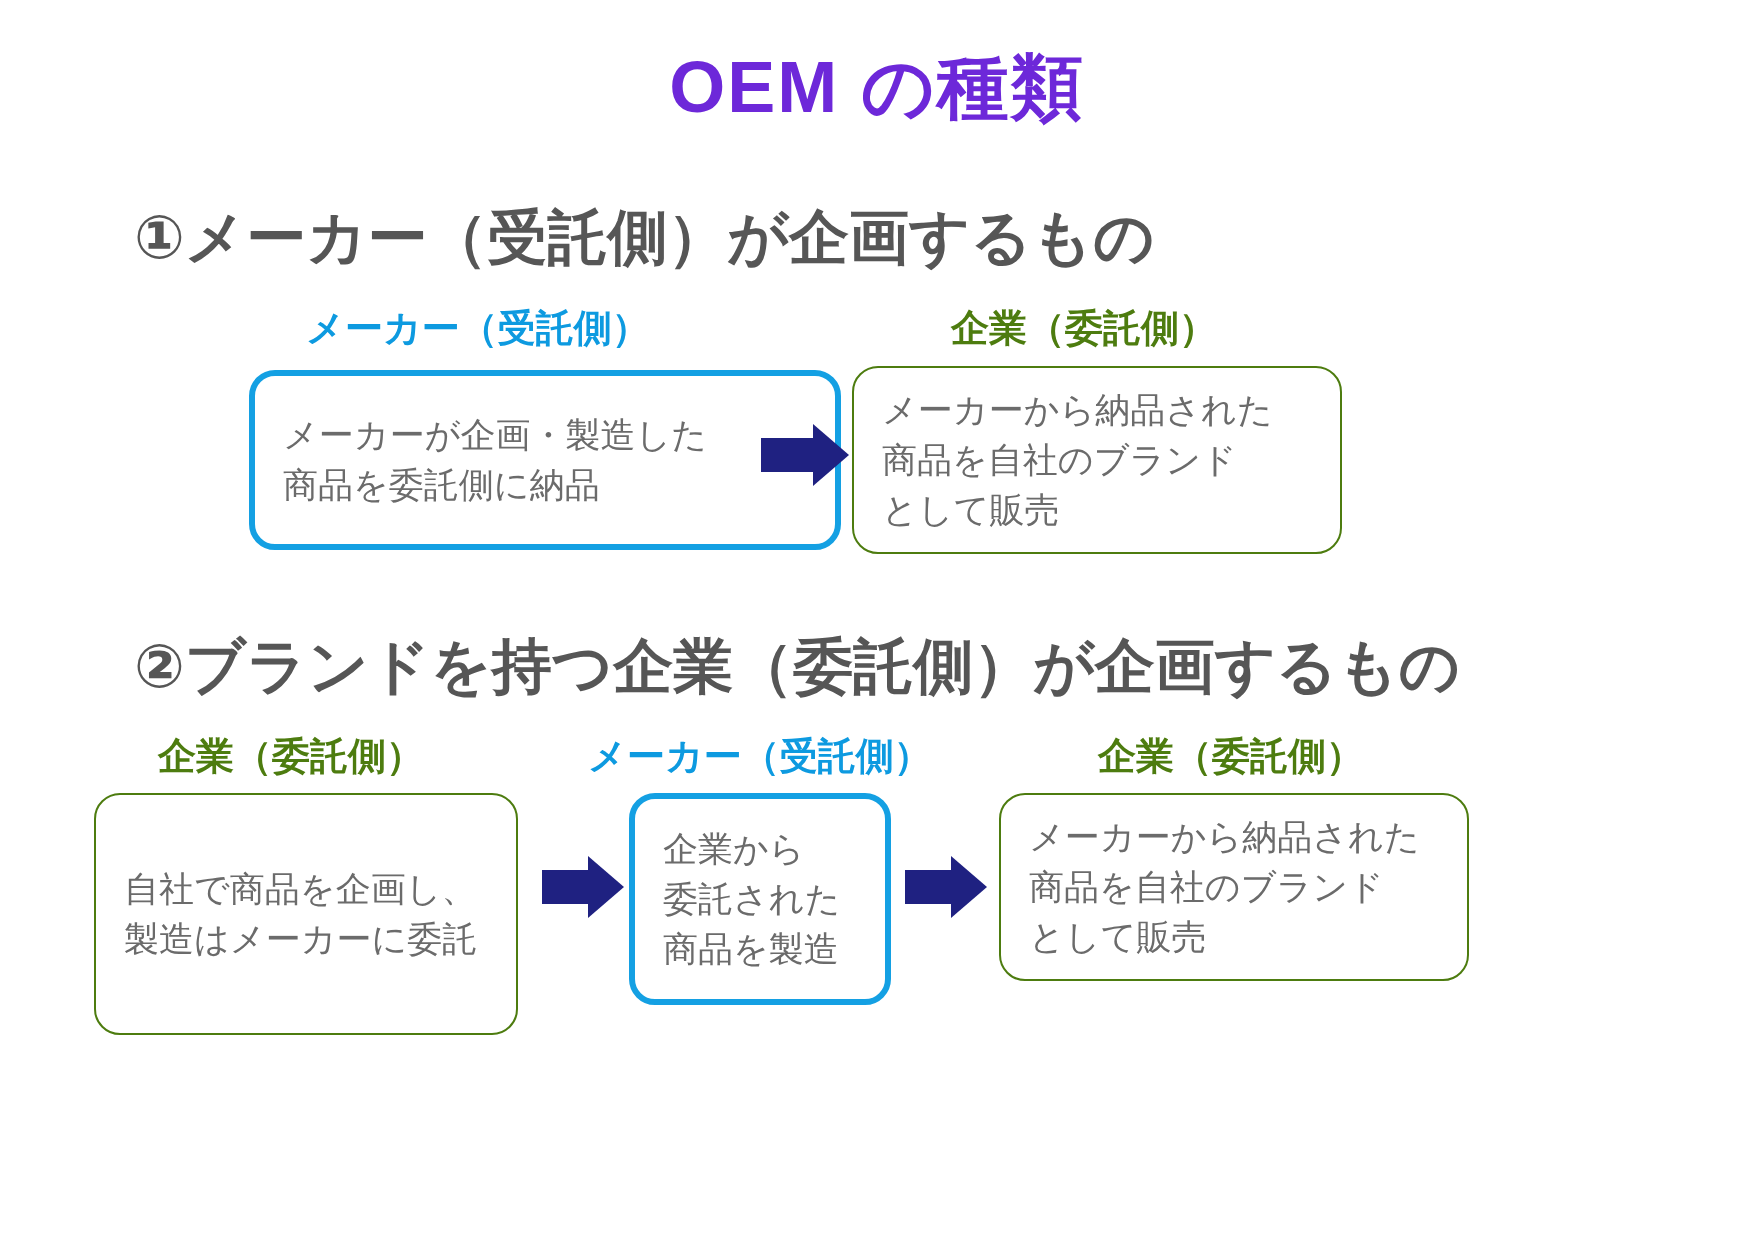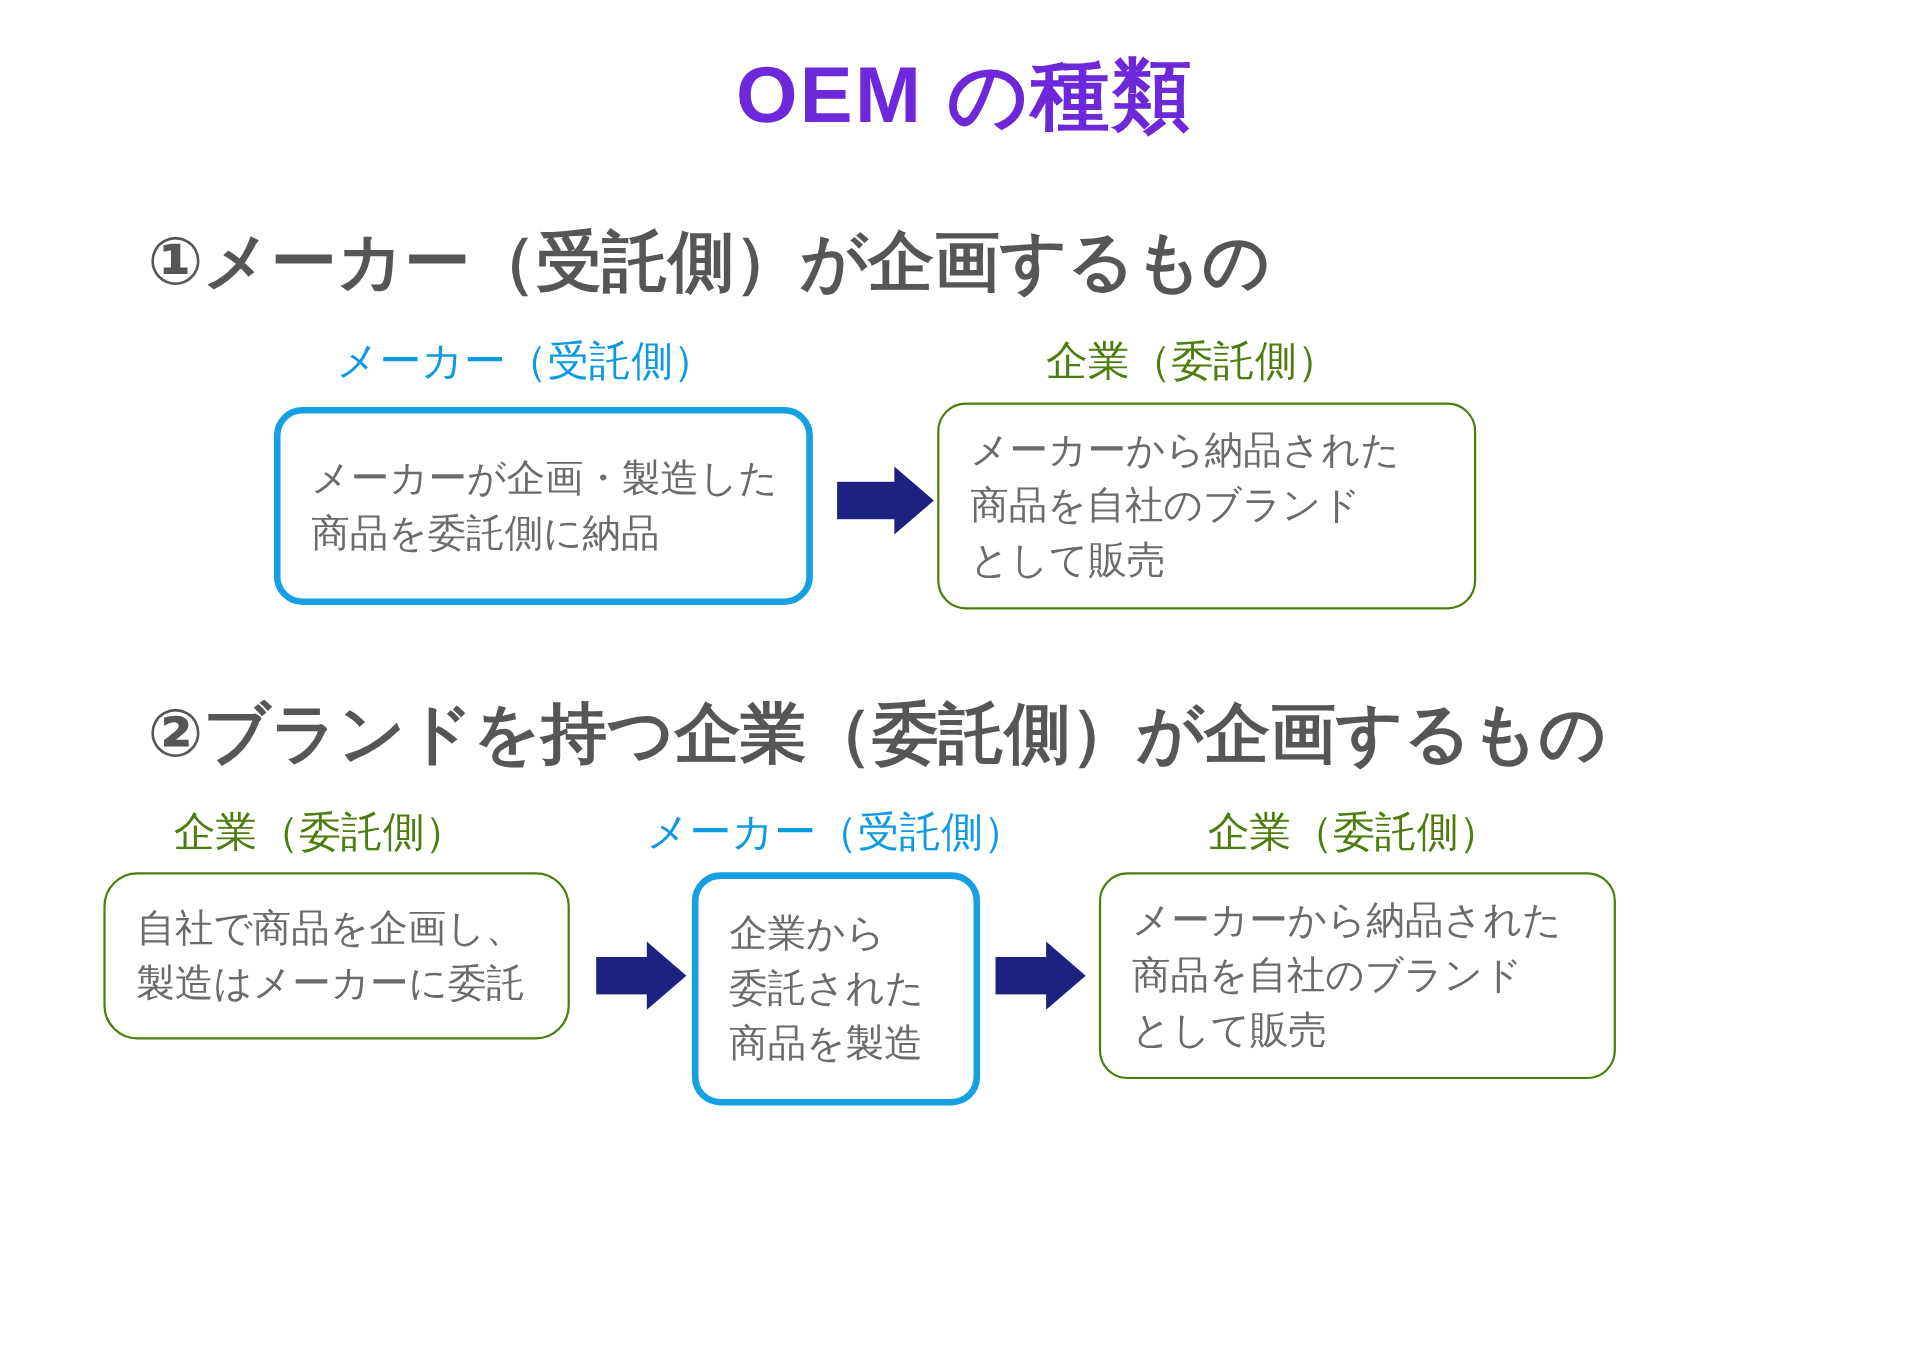--- a/index.html
+++ b/index.html
@@ -26,21 +26,21 @@
     font-size:60px;font-weight:bold;
     color:#565656;
     letter-spacing:0px;
     white-space:nowrap;
   }
   #heading1{top:198px;left:134px;}
   #heading2{top:627px;left:134px;}
 
   .node-label{
     position:absolute;
-    font-size:38px;font-weight:normal;
+    font-size:38px;font-weight:bold;
     white-space:nowrap;
     letter-spacing:0px;
   }
   .label-maker{color:#0d9ae0;}
   .label-company{color:#4d7c0f;}
 
   .box{
     position:absolute;
     box-sizing:border-box;
     border-radius:26px;
@@ -80,21 +80,21 @@
 <body>
 
 <div class="slide">
 
   <div class="title">OEM の種類</div>
 
   <div class="section-heading" id="heading1">①メーカー（受託側）が企画するもの</div>
 
   <div class="node-label label-maker" style="top:303px;left:306px;">メーカー（受託側）</div>
 
-  <div class="box box-blue" style="top:370px;left:249px;width:490px;height:180px;">
+  <div class="box box-blue" style="top:370px;left:249px;width:592px;height:180px;">
     <div class="box-text">メーカーが企画・製造した
 商品を委託側に納品</div>
   </div>
 
   <div class="arrow" style="top:424px;left:761px;width:88px;height:62px;">
     <div class="arrow-body" style="top:14px;left:0;width:56px;height:34px;"></div>
     <div class="arrow-head" style="top:0;left:52px;"></div>
   </div>
 
   <div class="node-label label-company" style="top:303px;left:951px;">企業（委託側）</div>
@@ -102,21 +102,21 @@
   <div class="box box-orange" style="top:366px;left:852px;width:490px;height:188px;">
     <div class="box-text">メーカーから納品された
 商品を自社のブランド
 として販売</div>
   </div>
 
   <div class="section-heading" id="heading2">②ブランドを持つ企業（委託側）が企画するもの</div>
 
   <div class="node-label label-company" style="top:731px;left:158px;">企業（委託側）</div>
 
-  <div class="box box-orange" style="top:793px;left:94px;width:424px;height:152px;border-radius:31px;">
+  <div class="box box-orange" style="top:793px;left:94px;width:424px;height:242px;">
     <div class="box-text">自社で商品を企画し、
 製造はメーカーに委託</div>
   </div>
 
   <div class="arrow" style="top:856px;left:542px;width:88px;height:62px;">
     <div class="arrow-body" style="top:14px;left:0;width:50px;height:34px;"></div>
     <div class="arrow-head" style="top:0;left:46px;"></div>
   </div>
 
   <div class="node-label label-maker" style="top:731px;left:588px;">メーカー（受託側）</div>

